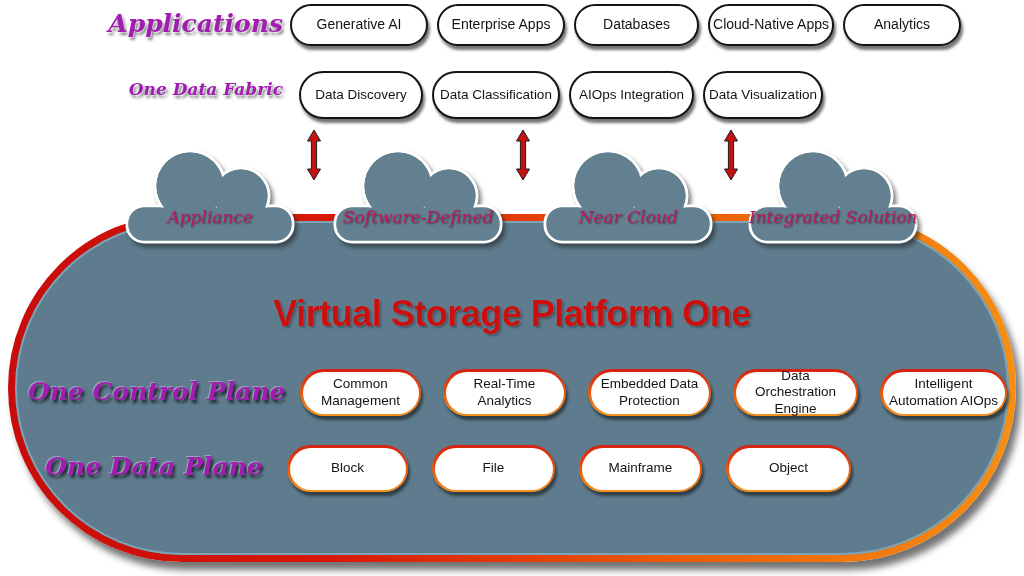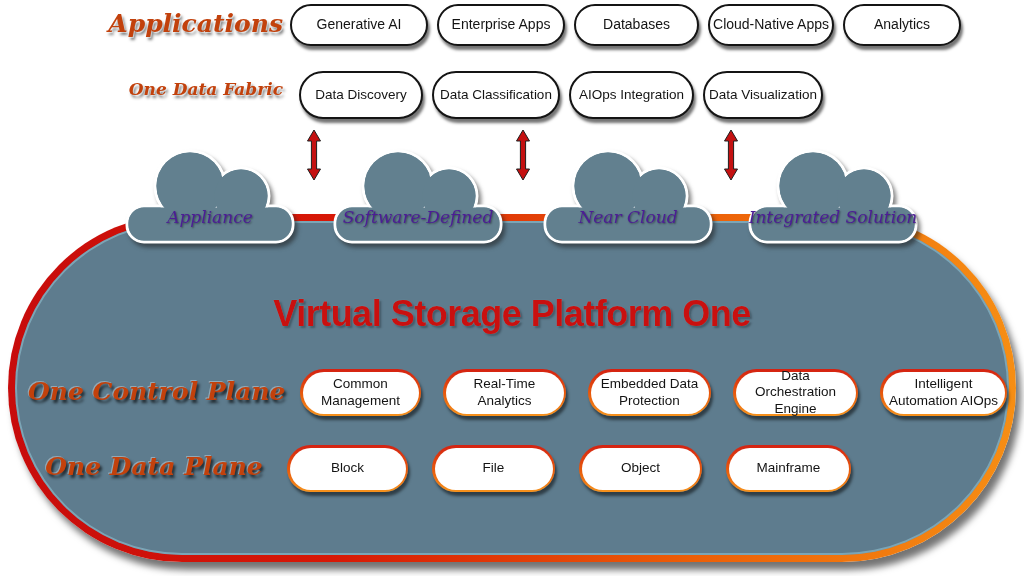--- a/index.html
+++ b/index.html
@@ -2,21 +2,21 @@
 <html><head>
 <meta charset="utf-8">
 <style>
   * { margin:0; padding:0; box-sizing:border-box; }
   body { background:#ffffff; font-family:"Liberation Sans", sans-serif; }
   .stage{ position:relative; width:1024px; height:576px; background:#ffffff; overflow:hidden; }
 
   
   .row-label{
     position:absolute; font-family:"DejaVu Serif", serif;
-    font-style:italic; font-weight:bold; color:#c2410c; text-align:right;
+    font-style:italic; font-weight:bold; color:#a21caf; text-align:right;
     text-shadow:1px 1px 0 rgba(240,246,250,.55), 2px 3px 3px rgba(0,0,0,.5);
     white-space:nowrap;
   }
   .apps-label   { left:40px; top:9px;  width:243px; font-size:25px; }
   .fabric-label { left:40px; top:79px; width:243px; font-size:17px; }
   .ctrl-label   { left:28px; top:377px; width:252px; font-size:25px; }
   .dplane-label { left:28px; top:452px; width:252px; font-size:25px;text-align:center; }
 
   
   .pill-row{ position:absolute; display:flex; }
@@ -86,21 +86,21 @@
   }
   .stage .in-label{
     text-shadow:-1px -1px 0 rgba(225,238,244,.4), 2px 3px 3px rgba(0,0,0,.65);
   }
 
   
   .cloud{ position:absolute; top:145px; width:172px; height:100px; }
   .cloud svg{ filter:drop-shadow(3px 4px 2px rgba(30,30,30,.55)); }
   .cloud-label{
     position:absolute; left:0; right:0; top:62px; text-align:center;
-    font-family:"DejaVu Serif", serif; font-style:italic; color:#4c1d95;
+    font-family:"DejaVu Serif", serif; font-style:italic; color:#be185d;
     font-size:17px; text-shadow:1px 1px 2px rgba(0,0,0,.45); white-space:nowrap;
   }
 </style>
 </head>
 <body>
 
 <div class="stage">
 
   <div class="row-label apps-label">Applications</div>
   <div class="pill-row apps-row">
@@ -218,20 +218,20 @@
 
   <div class="row-label in-label dplane-label">One Data Plane</div>
   <div class="pill-row dplane-row">
     <div class="gpill">
         <div class="gpill-in">Block</div>
       </div>
     <div class="gpill">
         <div class="gpill-in">File</div>
       </div>
     <div class="gpill">
+        <div class="gpill-in">Mainframe</div>
+      </div>
+    <div class="gpill">
         <div class="gpill-in">Object</div>
       </div>
-    <div class="gpill">
-        <div class="gpill-in">Mainframe</div>
-      </div>
   </div>
 
 </div>
 
 </body></html>

